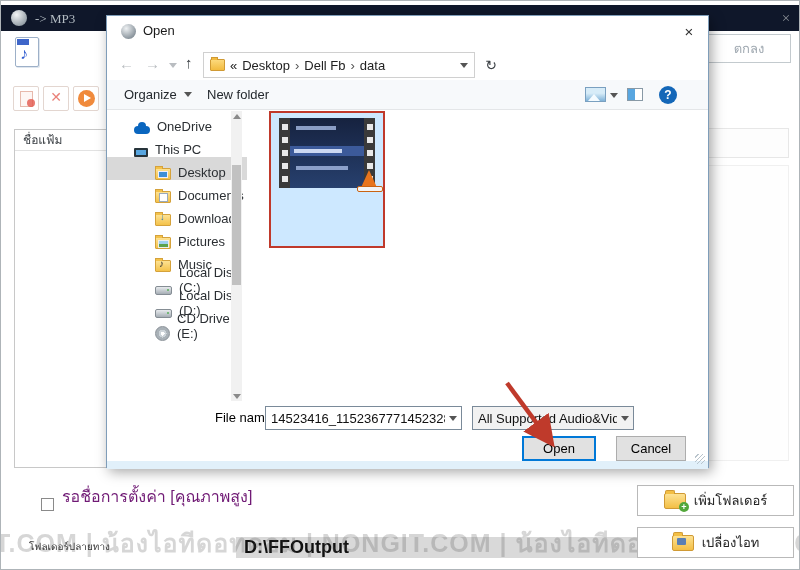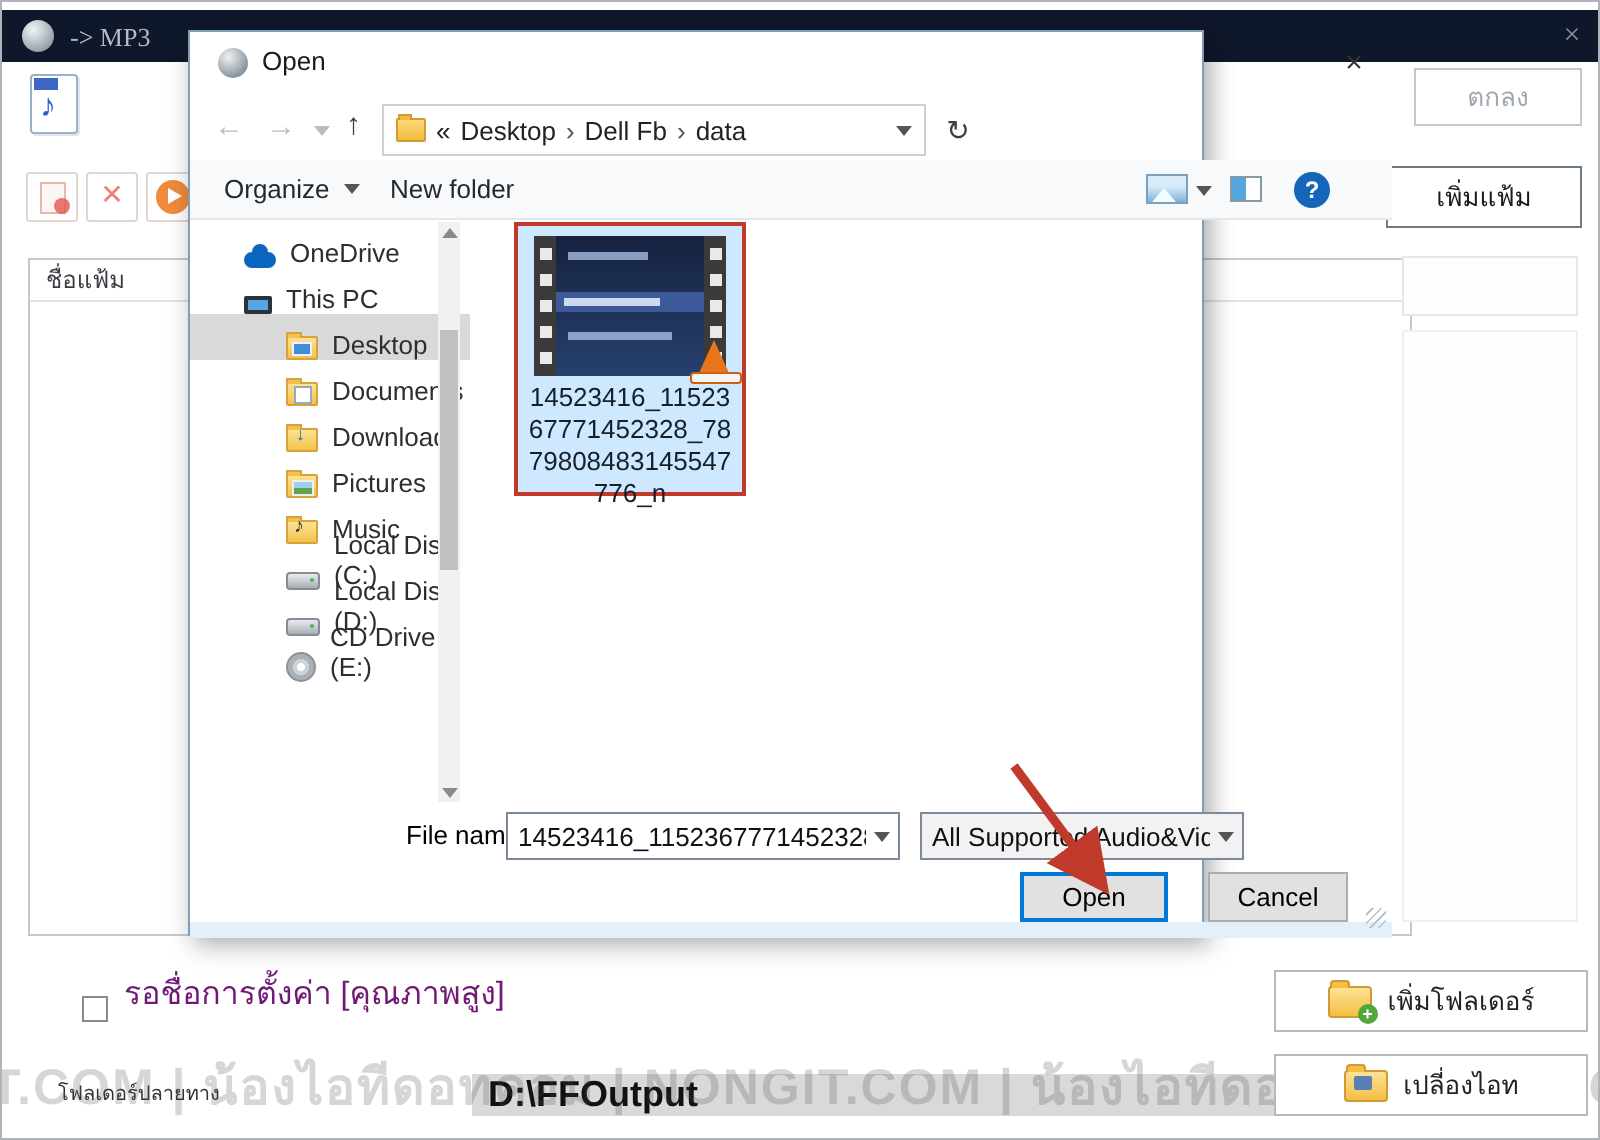--- a/index.html
+++ b/index.html
@@ -56,21 +56,21 @@
   .bfolder::before{content:"";position:absolute;top:-4px;left:0;width:8px;height:3px;background:#f3bf45;
            border:1px solid #d09a34;border-bottom:none;border-radius:2px 2px 0 0;}
   .bfolder .plus{position:absolute;right:-4px;bottom:-4px;width:10px;height:10px;border-radius:50%;background:#52a73a;
            color:#fff;font-size:9px;font-weight:bold;line-height:10px;text-align:center;}
   .bfolder .cam{position:absolute;left:4px;top:2px;width:9px;height:7px;background:#5a7fb4;border-radius:1px;}
 
   .watermark{left:-6px;top:522px;font-size:25px;font-weight:bold;letter-spacing:1px;
              color:rgba(70,70,70,0.22);z-index:4;white-space:nowrap;}
 
   
-  .dialog{left:93px;top:14px;width:508px;height:453px;background:#fff;border:1px solid #7f9db9;
+  .dialog{left:105px;top:14px;width:603px;height:453px;background:#fff;border:1px solid #7f9db9;
           box-shadow:3px 4px 12px rgba(0,0,0,0.35);z-index:10;}
   .dlg-icon{left:14px;top:8px;width:15px;height:15px;border-radius:50%;
             background:radial-gradient(circle at 35% 30%,#eef1f3,#8d979f 70%,#6a747c);}
   .dlg-title{left:36px;top:7px;font-size:13px;color:#1a1a1a;}
   .dlg-close{left:570px;top:5px;width:24px;height:22px;text-align:center;line-height:22px;font-size:15px;color:#333;}
 
   .nav-glyph{font-size:15px;}
   .disabled-g{color:#b9bdc1;} .enabled-g{color:#3b4045;}
   .crumb-box{left:96px;top:36px;width:272px;height:26px;border:1px solid #d0d0d0;background:#fff;
              display:flex;align-items:center;gap:5px;padding:0 6px;font-size:13px;color:#222;}
@@ -184,21 +184,20 @@
 
   <div class="abs chk"></div>
   <div class="abs chk-label txt">รอชื่อการตั้งค่า [คุณภาพสูง]</div>
 
   <div class="abs watermark">T.COM | น้องไอทีดอทคอม | NONGIT.COM | น้องไอทีดอทคอม | NONGIT.COM | น้องไอทีดอ</div>
 
   <div class="abs dest-label txt">โฟลเดอร์ปลายทาง</div>
   <div class="abs dest-bar txt">D:\FFOutput</div>
 
   <div class="abs btn-right btn-ok">ตกลง</div>
-  <div class="abs btn-right btn-addfile">เพิ่มแฟ้ม</div>
   <div class="abs btn-ghost1"></div>
   <div class="abs btn-ghost2"></div>
 
   <div class="abs btn-bottom btn-addfolder">
     <span class="bfolder">
         <span class="plus">+</span>
       </span>
     <span>เพิ่มโฟลเดอร์</span>
   </div>
   <div class="abs btn-bottom btn-change">
@@ -316,26 +315,20 @@
         </div>
         <div class="strip">
             <span class="hole"></span>
             <span class="hole"></span>
             <span class="hole"></span>
             <span class="hole"></span>
             <span class="hole"></span>
           </div>
         <span class="cone"></span>
       </div>
-      <div id="file-name-lines">
-          <div class="file-label">14523416_11523</div>
-          <div class="file-label">67771452328_78</div>
-          <div class="file-label">79808483145547</div>
-          <div class="file-label">776_n</div>
-        </div>
     </div>
 
     <div class="abs fn-label txt">File name:</div>
     <div class="abs combo combo-name">
       <span class="val">14523416_1152367771452328_787980</span>
       <span class="chev">
           <span class="caret-d"></span>
         </span>
     </div>
     <div class="abs combo combo-type">

